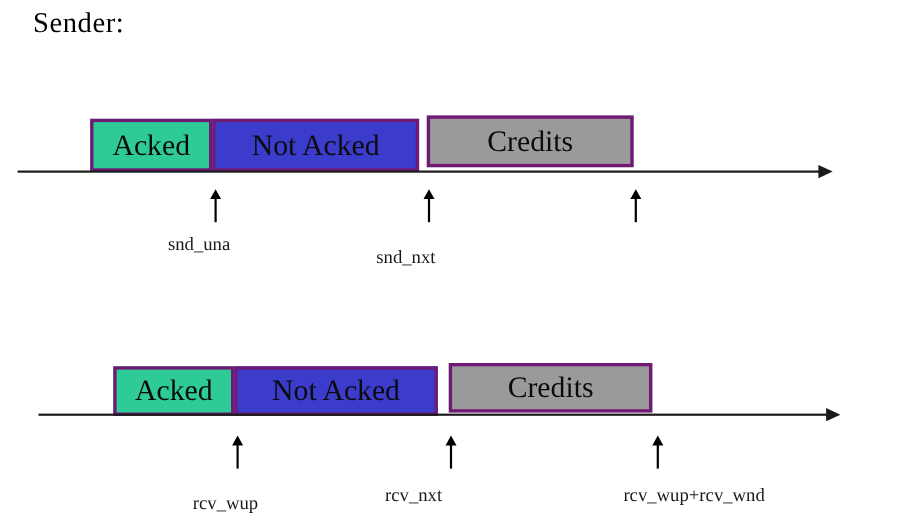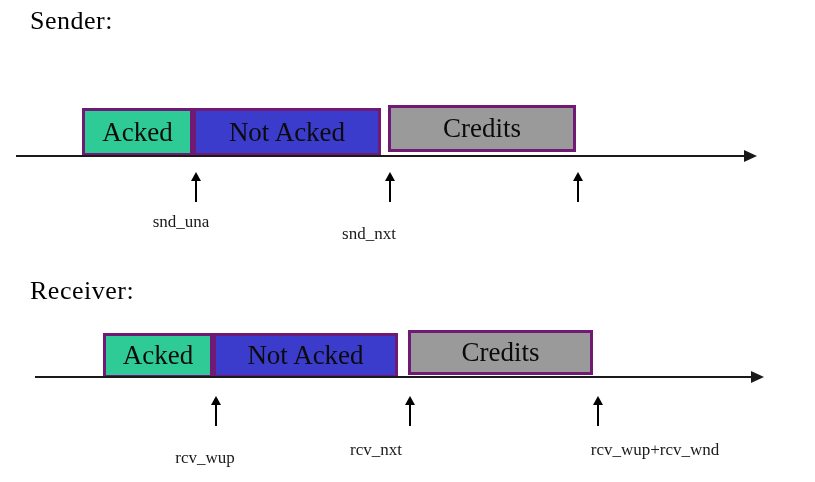--- a/index.html
+++ b/index.html
@@ -98,21 +98,20 @@
       <div class="stem"></div>
   </div>
   <div class="up-arrow" style="left:572px; top:172px;">
     <div class="head"></div>
       <div class="stem"></div>
   </div>
 
   <div class="marker-label" style="left:181px; top:212px;">snd_una</div>
   <div class="marker-label" style="left:369px; top:224px;">snd_nxt</div>
 
-  <div class="section-title" style="left:30px; top:276px;">Receiver:</div>
 
   <div class="segment" style="left: 103px; top: 333px; width: 110px; height: 45px; background-color: rgb(47, 203, 150);">
     <span class="segment-label">Acked</span>
   </div>
   <div class="segment" style="left: 213px; top: 333px; width: 185px; height: 45px; background-color: rgb(59, 59, 204);">
     <span class="segment-label">Not Acked</span>
   </div>
   <div class="segment" style="left: 408px; top: 330px; width: 185px; height: 45px; background-color: rgb(154, 154, 154);">
     <span class="segment-label">Credits</span>
   </div>
@@ -128,15 +127,15 @@
     <div class="head"></div>
       <div class="stem"></div>
   </div>
   <div class="up-arrow" style="left:592px; top:396px;">
     <div class="head"></div>
       <div class="stem"></div>
   </div>
 
   <div class="marker-label" style="left:205px; top:448px;">rcv_wup</div>
   <div class="marker-label" style="left:376px; top:440px;text-align:center;">rcv_nxt</div>
-  <div class="marker-label" style="left:631px; top:440px;margin-left:24px;">rcv_wup+rcv_wnd</div>
+  <div class="marker-label" style="left:631px; top:440px;">rcv_wup+rcv_wnd</div>
 
 </div>
 
 </body></html>

